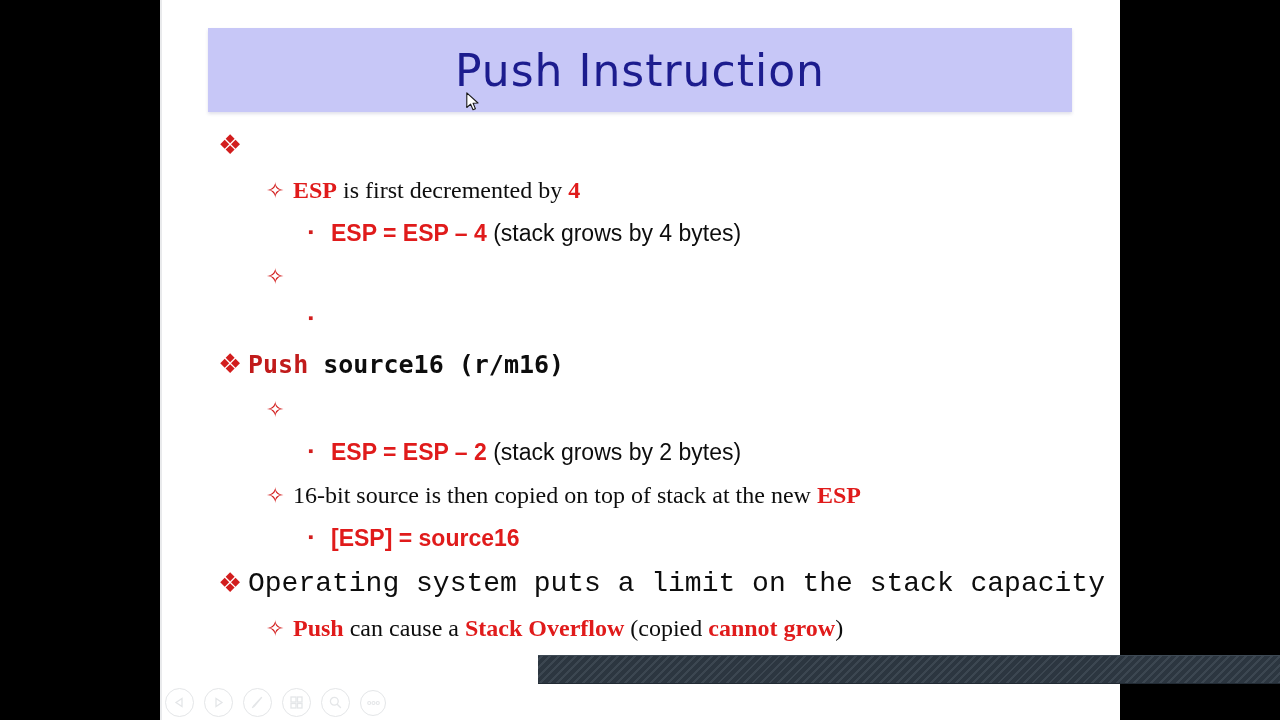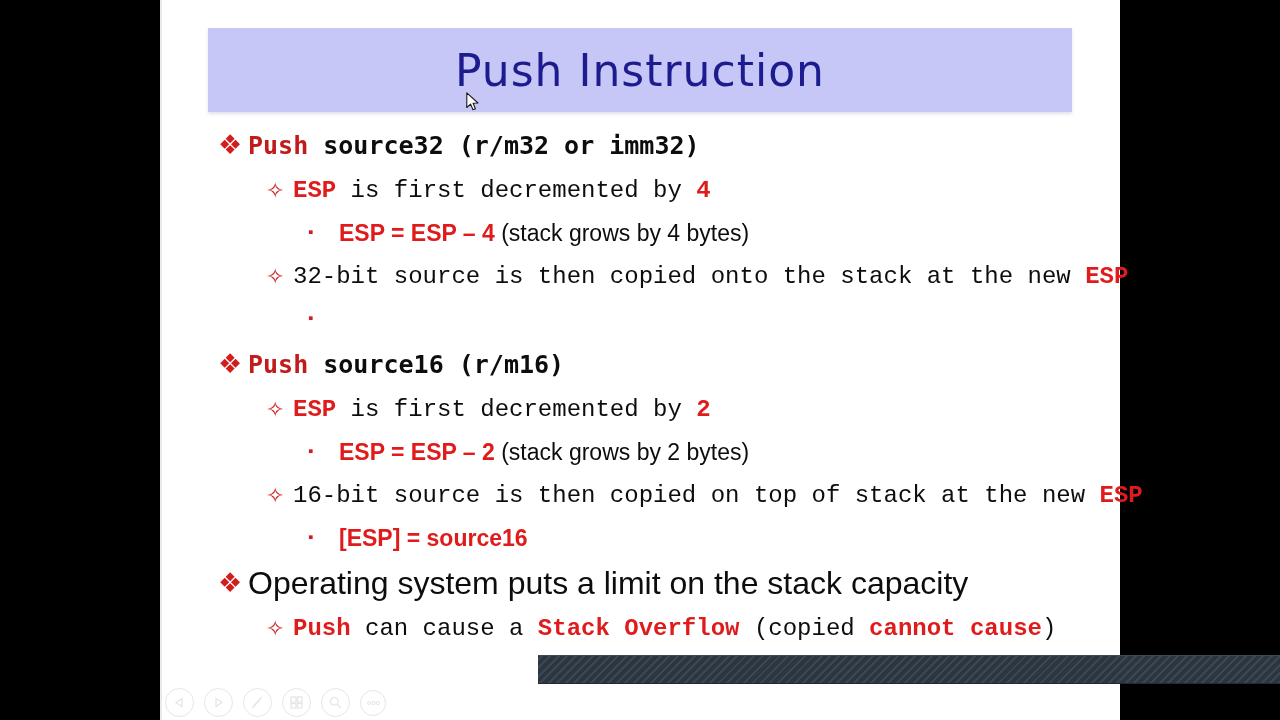--- a/index.html
+++ b/index.html
@@ -101,56 +101,55 @@
     font-size: 27px;
     font-weight: 400;
   }
   .lvl1.mono .text {
     font-family: "DejaVu Sans Mono", monospace;
     font-weight: bold;
     font-size: 25px;
     letter-spacing: 0px;
   }
   .lvl1.sans .text {
-    font-family: Liberation Sans, sans-serif;
-    font-size: 32px;
+    font-family: Liberation Mono, monospace;
+    font-size: 28px;
   }
 
   
   .lvl2 {
     padding-left: 58px;
     height: 43px;
     align-items: center;
   }
   .lvl2 .bullet {
     font-size: 22px;
     width: 27px;
   }
   .lvl2 .text {
-    font-family: Liberation Mono, monospace;
+    font-family: Liberation Serif, serif;
     font-size: 24px;
   }
 
   
   .lvl3 {
     padding-left: 100px;
     height: 43px;
     align-items: center;
   }
   .lvl3 .bullet {
     font-size: 15px;
     width: 23px;
     position: relative;
     top: -2px;
   }
   .lvl3 .text {
     font-family: "Liberation Sans", sans-serif;
     font-size: 23px;
     font-weight: bold;
-    margin-left: 8px;
   }
 
   .red { color: #e01b1b; font-weight: bold; }
   .redmono { color: #c11b1b; }
   .blk { color: #0d0d0d; }
   .blknormal { color: #0d0d0d; font-weight: normal; }
 
   
   #hatch-bar {
     position: absolute;
@@ -211,50 +210,47 @@
     <div id="slide-left-edge"></div>
 
     <div id="title-band">
       <div id="title-text">Push Instruction</div>
     </div>
 
     <div id="body">
 
       <div class="line lvl1 mono">
         <span class="bullet">❖</span>
-        <span class="text"><span class="redmono">Push</span><span class="blk"> source32 (r/m32 or imm32)</span></span>
       </div>
 
       <div class="line lvl2">
         <span class="bullet">✧</span>
         <span class="text"><span class="red">ESP</span><span class="blknormal"> is first decremented by </span><span class="red">4</span></span>
       </div>
 
       <div class="line lvl3">
         <span class="bullet">▪</span>
         <span class="text"><span class="red">ESP = ESP – 4</span><span class="blknormal"> (stack grows by 4 bytes)</span></span>
       </div>
 
       <div class="line lvl2">
         <span class="bullet">✧</span>
-        <span class="text"><span class="blknormal">32-bit source is then copied onto the stack at the new </span><span class="red">ESP</span></span>
       </div>
 
       <div class="line lvl3">
         <span class="bullet">▪</span>
       </div>
 
       <div class="line lvl1 mono">
         <span class="bullet">❖</span>
         <span class="text"><span class="redmono">Push</span><span class="blk"> source16 (r/m16)</span></span>
       </div>
 
       <div class="line lvl2">
         <span class="bullet">✧</span>
-        <span class="text"><span class="red">ESP</span><span class="blknormal"> is first decremented by </span><span class="red">2</span></span>
       </div>
 
       <div class="line lvl3">
         <span class="bullet">▪</span>
         <span class="text"><span class="red">ESP = ESP – 2</span><span class="blknormal"> (stack grows by 2 bytes)</span></span>
       </div>
 
       <div class="line lvl2">
         <span class="bullet">✧</span>
         <span class="text"><span class="blknormal">16-bit source is then copied on top of stack at the new </span><span class="red">ESP</span></span>
@@ -265,21 +261,21 @@
         <span class="text"><span class="red">[ESP] = source16</span></span>
       </div>
 
       <div class="line lvl1 sans">
         <span class="bullet">❖</span>
         <span class="text"><span class="blknormal">Operating system puts a limit on the stack capacity</span></span>
       </div>
 
       <div class="line lvl2">
         <span class="bullet">✧</span>
-        <span class="text"><span class="red">Push</span><span class="blknormal"> can cause a </span><span class="red">Stack Overflow</span><span class="blknormal"> (copied </span><span class="red">cannot cause</span><span class="blknormal">)</span></span>
+        <span class="text"><span class="red">Push</span><span class="blknormal"> can cause a </span><span class="red">Stack Overflow</span><span class="blknormal"> (copied </span><span class="red">cannot grow</span><span class="blknormal">)</span></span>
       </div>
 
     </div>
 
     <div id="toolbar" style="left:5px;">
 
       <div class="tb-btn">
         <svg width="13" height="13" viewBox="0 0 13 13">
           <polygon points="9,2.5 9,10.5 3,6.5" fill="none" stroke="#e4e6e8" stroke-width="1.3"></polygon>
         </svg>

